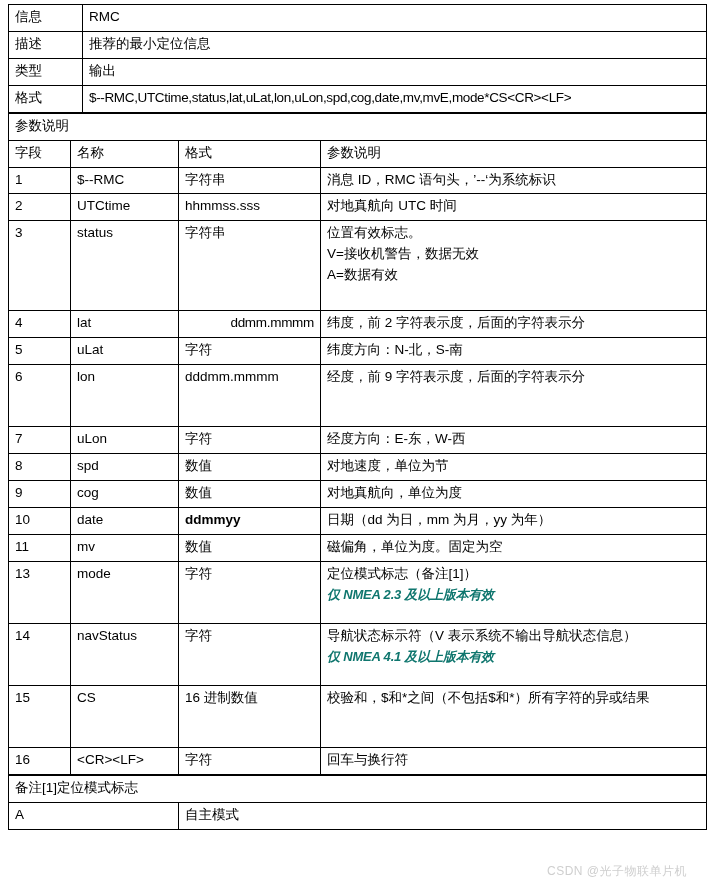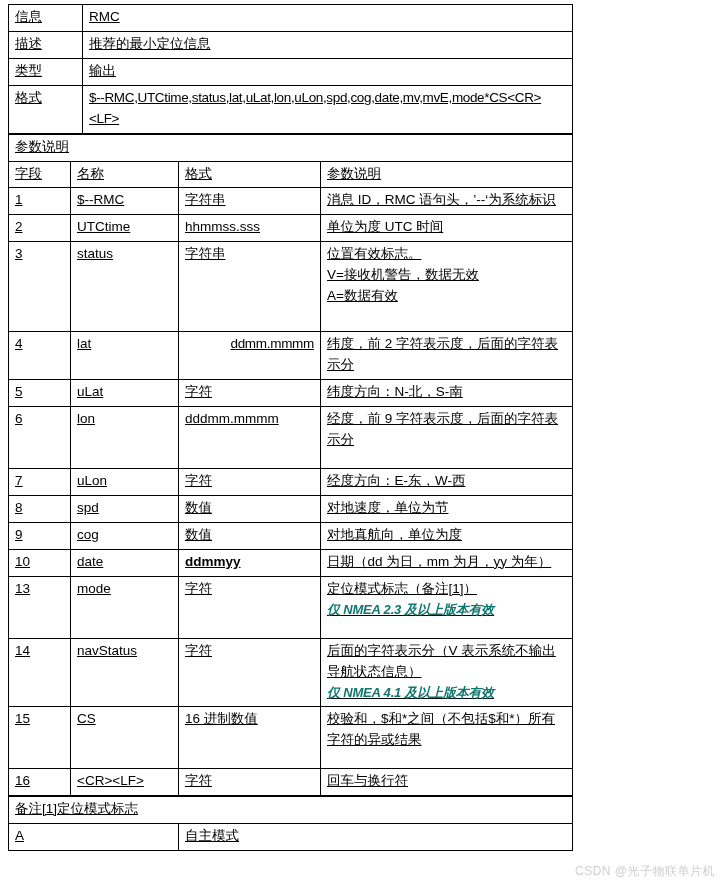--- a/index.html
+++ b/index.html
@@ -17,25 +17,24 @@
   }
   .page {
     position: relative;
     width: 717px;
     height: 885px;
     box-sizing: border-box;
     padding: 4px 10px 0 8px;
   }
   table.doc {
     border-collapse: collapse;
-    width: 565px;
+    width: 699px;
     table-layout: fixed;
     font-size: 13.5px;
     line-height: 1.55;
-    text-decoration: underline;
   }
   table.doc td {
     border: 1px solid #000000;
     padding: 2px 6px 3px 6px;
     vertical-align: top;
     word-wrap: break-word;
     overflow-wrap: break-word;
     background: #ffffff;
   }
   td.band {
@@ -73,21 +72,21 @@
   col.p-desc { width: auto; }
   
   col.n-key  { width: 170px; }
   col.n-val  { width: auto; }
 
   .tall-3 { height: 84px; }
   .tall-2 { height: 56px; }
 
   .watermark {
     position: absolute;
-    right: 2px;
+    right: 30px;
     bottom: 5px;
     font-size: 12px;
     color: #cfcfcf;
     letter-spacing: 0.5px;
     pointer-events: none;
     white-space: nowrap;
     text-align: right;
   }
 </style>
 </head>
@@ -145,21 +144,21 @@
         <td>
           <span class="desc-line">消息 ID，RMC 语句头，’--‘为系统标识</span>
         </td>
       </tr>
 
       <tr>
         <td>2</td>
         <td>UTCtime</td>
         <td>hhmmss.sss</td>
         <td>
-          <span class="desc-line">单位为度 UTC 时间</span>
+          <span class="desc-line">对地真航向 UTC 时间</span>
         </td>
       </tr>
 
       <tr>
         <td class="tall-3">3</td>
         <td>status</td>
         <td>字符串</td>
         <td>
           <span class="desc-line">位置有效标志。</span>
           <span class="desc-line">V=接收机警告，数据无效</span>
@@ -223,38 +222,46 @@
 
       <tr>
         <td>10</td>
         <td>date</td>
         <td class="bold">ddmmyy</td>
         <td>
           <span class="desc-line">日期（dd 为日，mm 为月，yy 为年）</span>
         </td>
       </tr>
 
+      <tr>
+        <td>11</td>
+        <td>mv</td>
+        <td>数值</td>
+        <td>
+          <span class="desc-line">磁偏角，单位为度。固定为空</span>
+        </td>
+      </tr>
 
 
       <tr>
         <td class="tall-2">13</td>
         <td>mode</td>
         <td>字符</td>
         <td>
           <span class="desc-line">定位模式标志（备注[1]）</span>
           <span class="red-italic">仅 NMEA 2.3 及以上版本有效</span>
         </td>
       </tr>
 
       <tr>
         <td class="tall-2">14</td>
         <td>navStatus</td>
         <td>字符</td>
         <td>
-          <span class="desc-line">后面的字符表示分（V 表示系统不输出导航状态信息）</span>
+          <span class="desc-line">导航状态标示符（V 表示系统不输出导航状态信息）</span>
           <span class="red-italic">仅 NMEA 4.1 及以上版本有效</span>
         </td>
       </tr>
 
       <tr>
         <td class="tall-2">15</td>
         <td>CS</td>
         <td>16 进制数值</td>
         <td>
           <span class="desc-line">校验和，$和*之间（不包括$和*）所有字符的异或结果</span>

